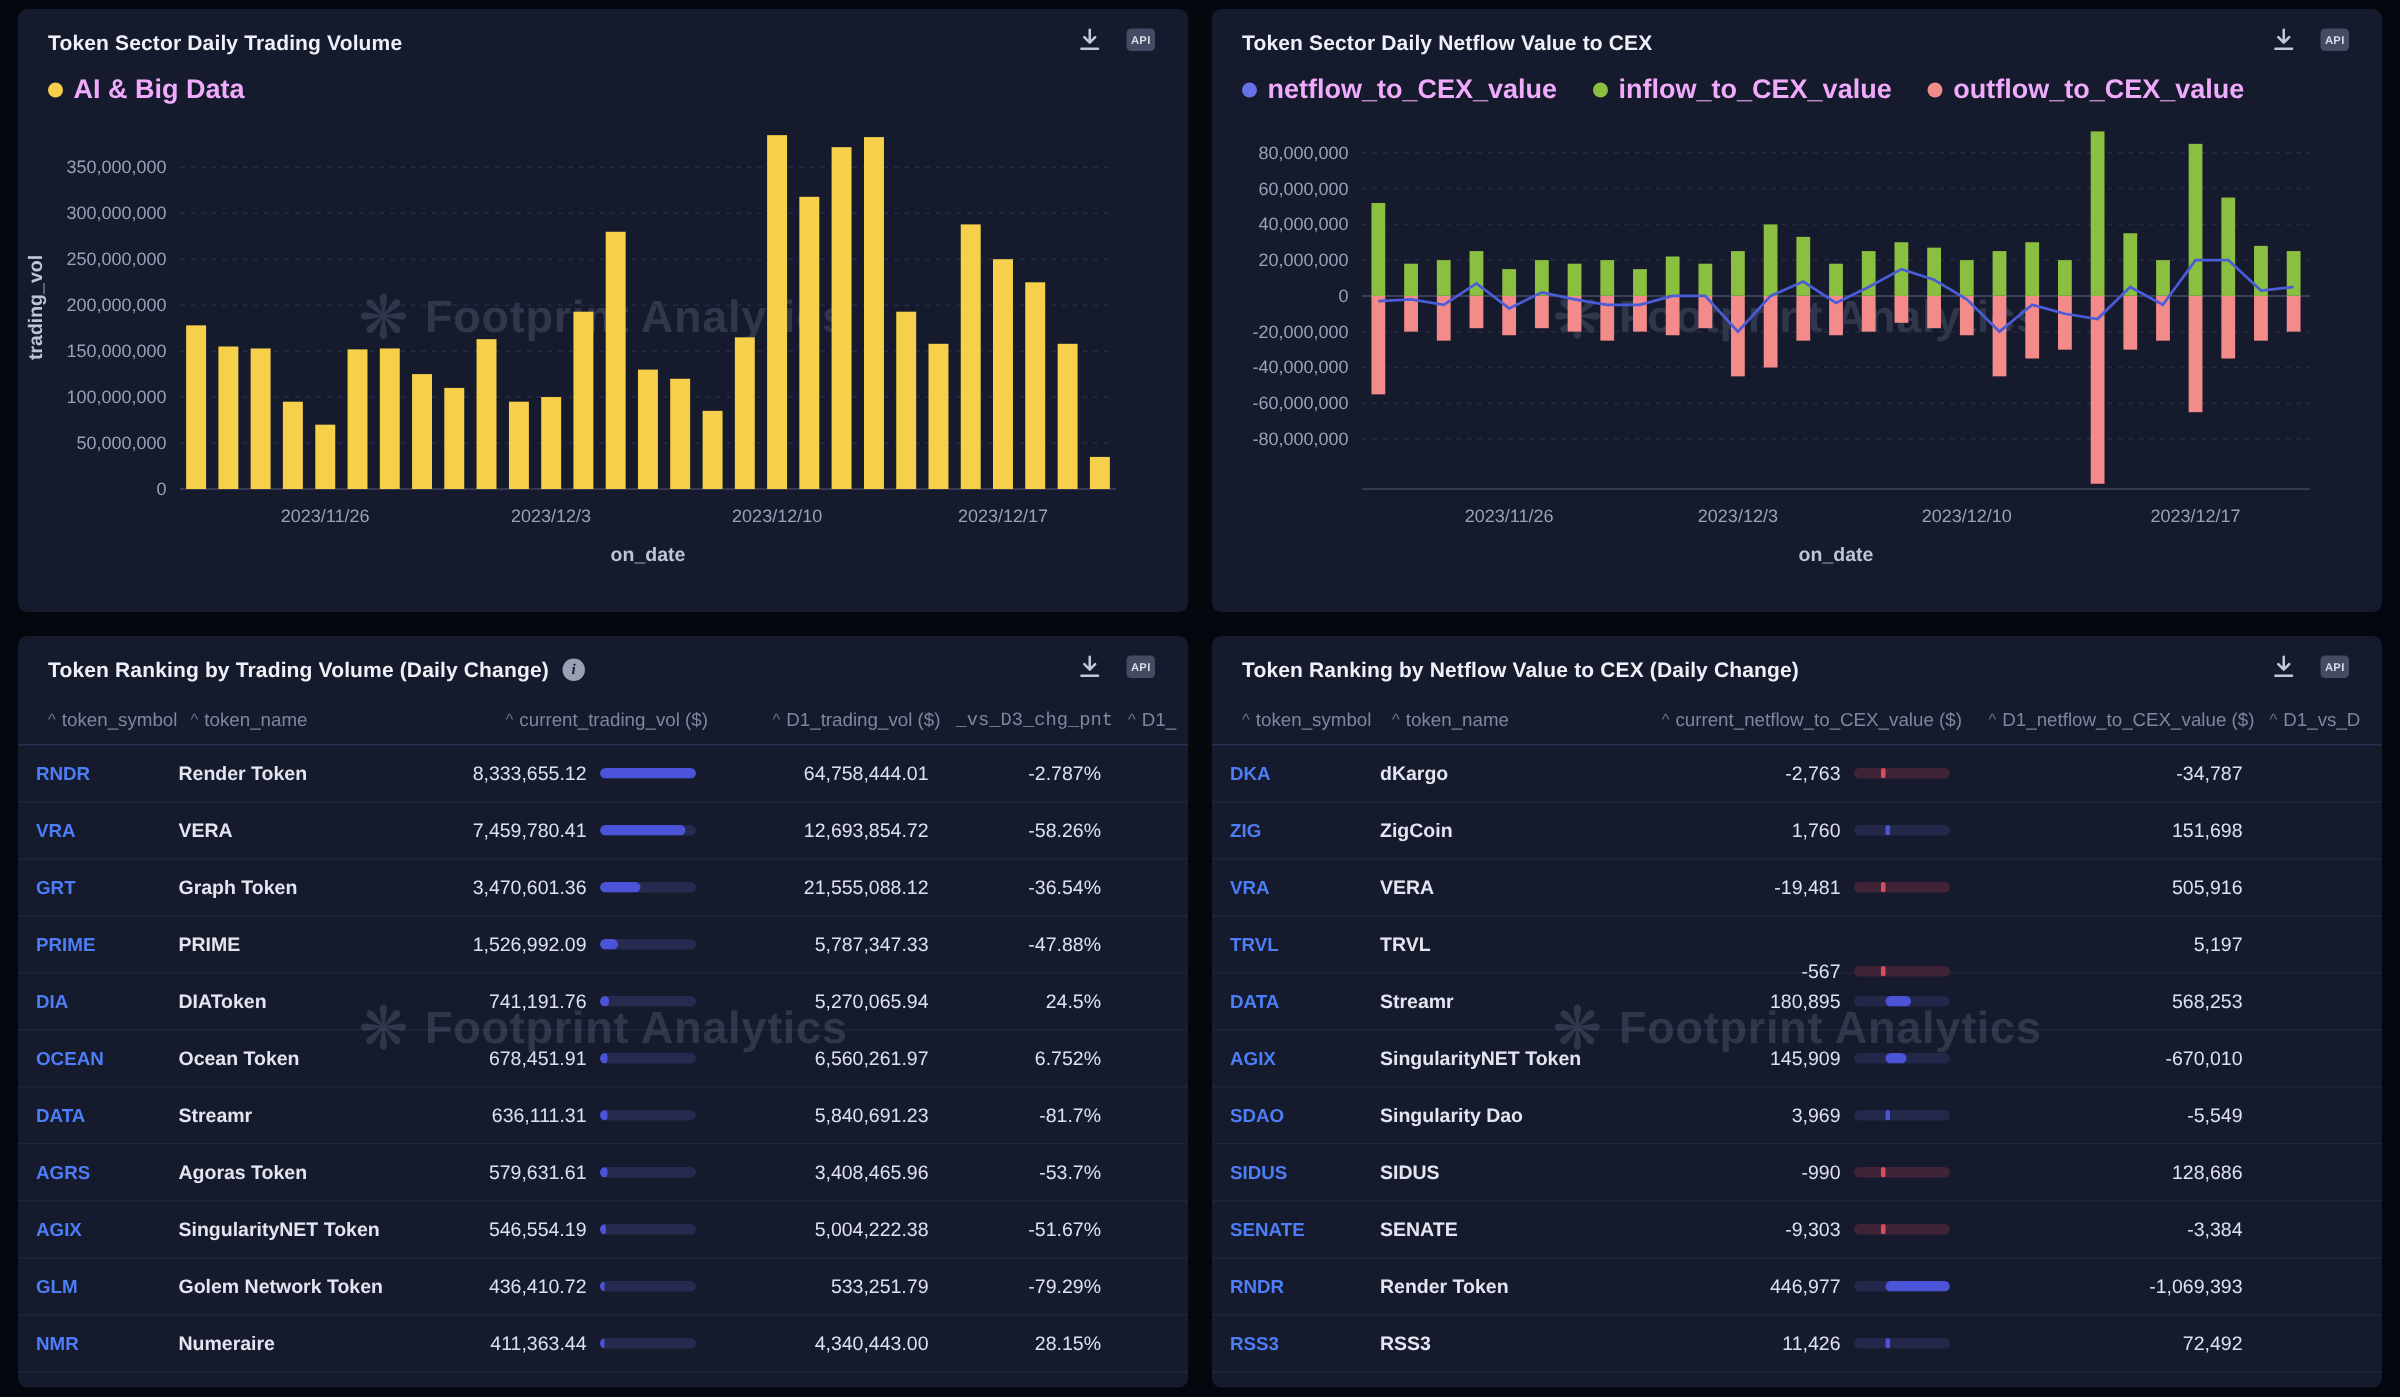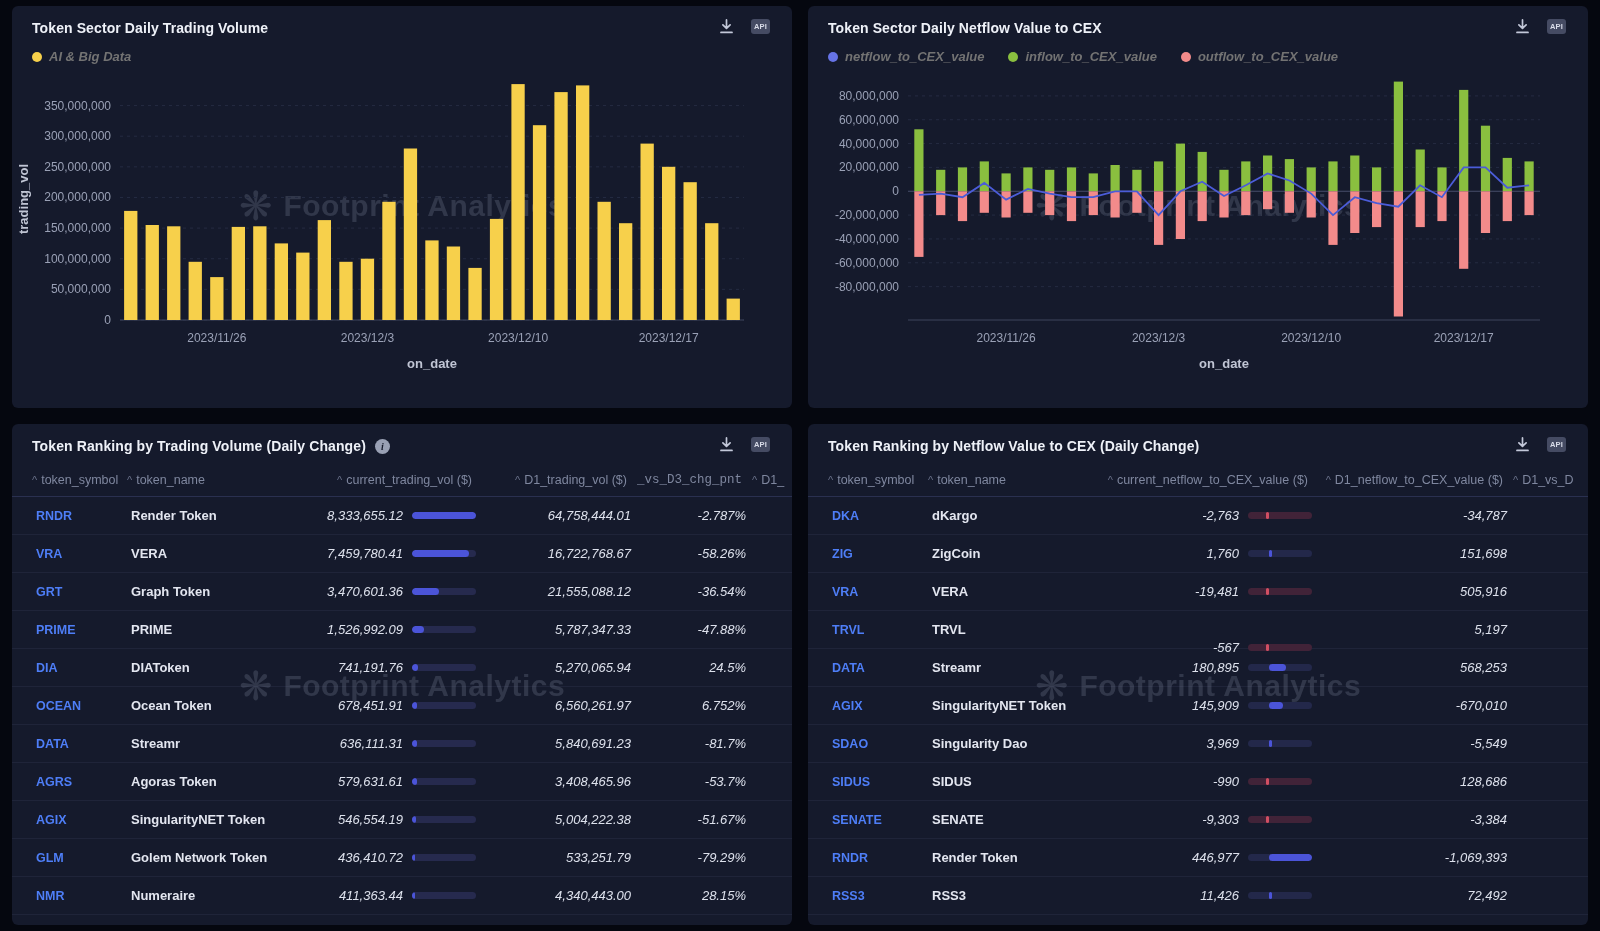--- a/index.html
+++ b/index.html
@@ -39,50 +39,50 @@
   .info-icon {
     display:inline-flex; align-items:center; justify-content:center;
     width:15px; height:15px; border-radius:50%;
     background:#99a0b4; color:#151a2c; font-size:10px; font-weight:700;
     font-family:"Liberation Serif","DejaVu Serif",serif; font-style:italic;
     cursor:pointer;
   }
   .legend { display:flex; gap:24px; align-items:center; padding:12px 20px 0 20px; }
   .legend-item { display:inline-flex; gap:7px; align-items:center; cursor:pointer; }
   .legend-dot { width:10px; height:10px; border-radius:50%; flex:none; }
-  .legend-label { font-size:13px; font-weight:700; color:#737373;font-style:italic; }
+  .legend-label { font-size:18px; font-weight:700; color:#f0abfc; }
   .chart-wrap { position:relative; margin-top:2px; }
   .chart { position:relative; z-index:1; display:block; }
   .chart text { font-family:"Liberation Sans","DejaVu Sans",sans-serif; }
   .watermark {
     position:absolute; display:flex; gap:11px; align-items:center;
     color:rgba(150,158,182,0.22); font-weight:700; white-space:nowrap;
     pointer-events:none;
   }
   .wm-icon { font-size:40px; line-height:1; }
   .wm-text { font-size:30px; letter-spacing:.5px; }
   .wm-chart { left:50%; top:44%; transform:translate(-50%,-50%); z-index:0; }
   .wm-table { left:50%; top:262px; transform:translate(-50%,-50%); z-index:3; }
   
   .table { margin-top:8px; }
   .t-head {
     display:flex; align-items:center; height:34px; padding:0 20px;
     color:#7f879f; font-size:12.5px;
     border-bottom:1px solid #2a3050;
   }
   .t-row {
-    display:flex; align-items:center; height:38px; padding:0 24px;
+    display:flex; align-items:center; height:38px; padding:0 12px;
     border-bottom:1px solid #1f2439; font-size:13px;
   }
   .t-cell { display:flex; align-items:center; flex:none; padding-right:10px; overflow:hidden; white-space:nowrap; }
   .t-cell.right { justify-content:flex-end; }
   .caret { color:#697089; font-size:11px; margin-right:4px; font-weight:400; }
   .sym { color:#4e7ef7; font-weight:700; font-size:12.5px; cursor:pointer; }
   .name { color:#e3e6f0; font-weight:600; }
-  .numtxt { color:#dde1ec;font-style:italic; }
+  .numtxt { color:#dde1ec; }
   .valbar { justify-content:flex-end; gap:9px; }
   .bar-track { position:relative; width:64px; height:7px; border-radius:4px; flex:none; overflow:hidden; }
   .bar-fill { position:absolute; top:0; height:7px; border-radius:4px; }
 </style>
 </head>
 <body>
 
 <div class="grid">
 
   <section class="panel">
@@ -362,21 +362,21 @@
           <div class="t-cell name" style="width: 160px;">
             <span class="name">VERA</span>
           </div>
           <div class="t-cell valbar" style="width: 195px;">
             <span class="numtxt">7,459,780.41</span>
             <span class="bar-track" style="background: rgb(38, 42, 78);">
               <span class="bar-fill" style="background: rgb(75, 84, 216); left: 0px; width: 57.3px;"></span>
             </span>
           </div>
           <div class="t-cell right" style="width: 155px;">
-            <span class="numtxt">16,722,768.67</span>
+            <span class="numtxt">12,693,854.72</span>
           </div>
           <div class="t-cell right" style="width: 115px;">
             <span class="numtxt">-58.26%</span>
           </div>
         </div>
         <div class="t-row">
           <div class="t-cell sym" style="width: 95px;">
             <span class="sym">GRT</span>
           </div>
           <div class="t-cell name" style="width: 160px;">

